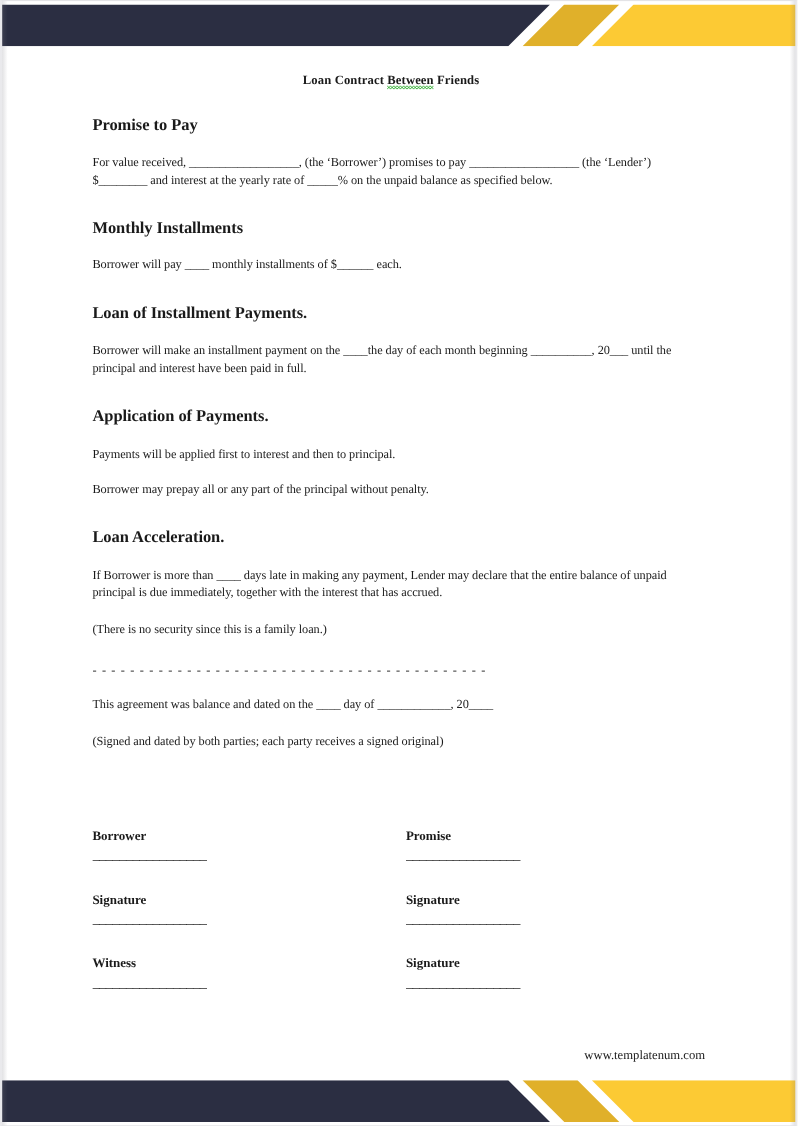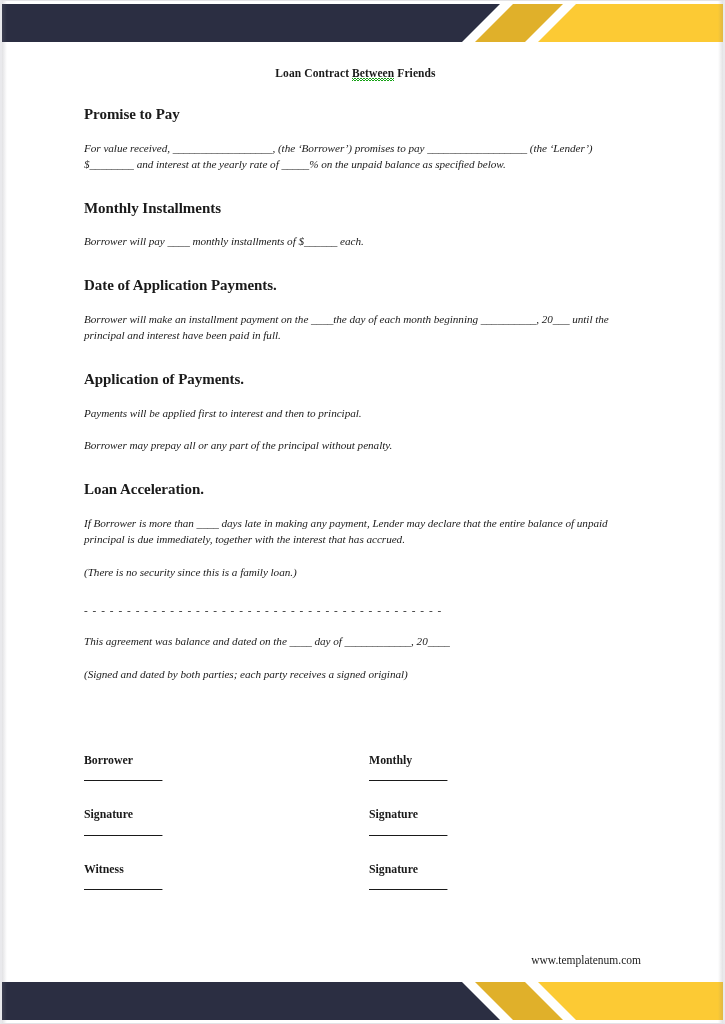--- a/index.html
+++ b/index.html
@@ -91,21 +91,20 @@
     line-height: 1.25;
     letter-spacing: -0.05px;
   }
   h2.sec-head.indented { padding-left: 5px; }
 
   p.body-par {
     font-size: 11.2px;
     line-height: 1.42;
     margin: 17px 0 0 0;
     letter-spacing: -0.05px;
-    font-style: italic;
   }
 
   .dash-rule {
     font-size: 11.2px;
     line-height: 1.2;
     margin: 23px 0 0 0;
     letter-spacing: 1.05px;
     color: #1a1a1a;
     white-space: nowrap;
     overflow: hidden;
@@ -119,28 +118,27 @@
     row-gap: 0;
   }
   .sig-cell { padding-bottom: 26px; }
   .sig-label {
     font-size: 11.8px;
     line-height: 1.3;
     margin: 0 0 2px 0;
     font-weight: bold;
   }
   .sig-line {
-    font-size: 10px;
+    font-size: 13px;
     line-height: 1.1;
     letter-spacing: -0.4px;
     color: #1a1a1a;
     white-space: nowrap;
     overflow: hidden;
     width: 122px;
-    text-decoration: underline;
   }
 
   .footer-url {
     position: absolute;
     right: 84px;
     bottom: 58px;
     font-size: 11.5px;
     z-index: 12;
     color: #1a1a1a;
   }
@@ -161,21 +159,21 @@
   <div class="doc">
 
     <div class="doc-title"><span>Loan Contract </span><span class="misspelled">Between</span><span> Friends</span></div>
 
     <h2 class="sec-head">Promise to Pay</h2>
     <p class="body-par">For value received, __________________, (the ‘Borrower’) promises to pay __________________ (the ‘Lender’) $________ and interest at the yearly rate of _____% on the unpaid balance as specified below.</p>
 
     <h2 class="sec-head">Monthly Installments</h2>
     <p class="body-par">Borrower will pay ____ monthly installments of $______ each.</p>
 
-    <h2 class="sec-head">Date of Application Payments.</h2>
+    <h2 class="sec-head">Loan of Installment Payments.</h2>
     <p class="body-par">Borrower will make an installment payment on the ____the day of each month beginning __________, 20___ until the principal and interest have been paid in full.</p>
 
     <h2 class="sec-head">Application of Payments.</h2>
     <p class="body-par">Payments will be applied first to interest and then to principal.</p>
 
     <p class="body-par">Borrower may prepay all or any part of the principal without penalty.</p>
 
     <h2 class="sec-head">Loan Acceleration.</h2>
     <p class="body-par">If Borrower is more than ____ days late in making any payment, Lender may declare that the entire balance of unpaid principal is due immediately, together with the interest that has accrued.</p>
 
@@ -186,21 +184,21 @@
     <p class="body-par">This agreement was balance and dated on the ____ day of ____________, 20____</p>
     <p class="body-par">(Signed and dated by both parties; each party receives a signed original)</p>
 
     <div class="sig-block">
 
       <div class="sig-cell">
         <div class="sig-label">Borrower</div>
         <div class="sig-line">_________________</div>
       </div>
       <div class="sig-cell">
-        <div class="sig-label">Monthly</div>
+        <div class="sig-label">Promise</div>
         <div class="sig-line">_________________</div>
       </div>
 
       <div class="sig-cell">
         <div class="sig-label">Signature</div>
         <div class="sig-line">_________________</div>
       </div>
       <div class="sig-cell">
         <div class="sig-label">Signature</div>
         <div class="sig-line">_________________</div>

